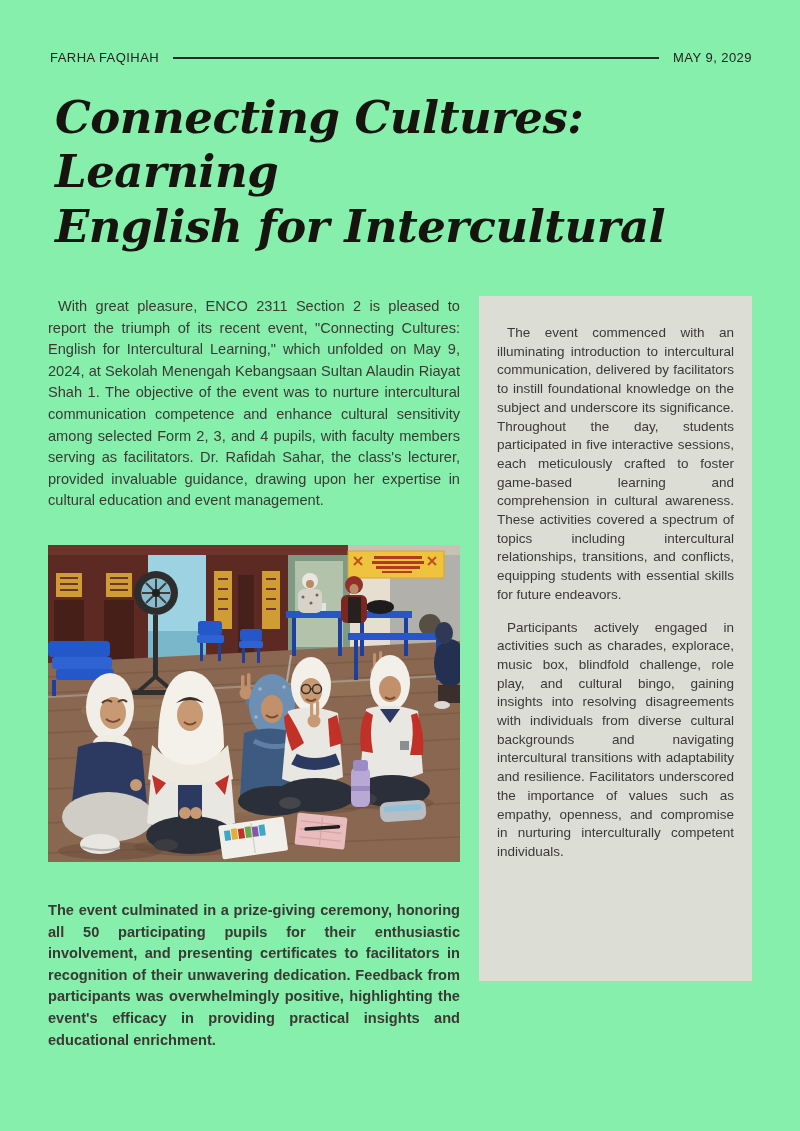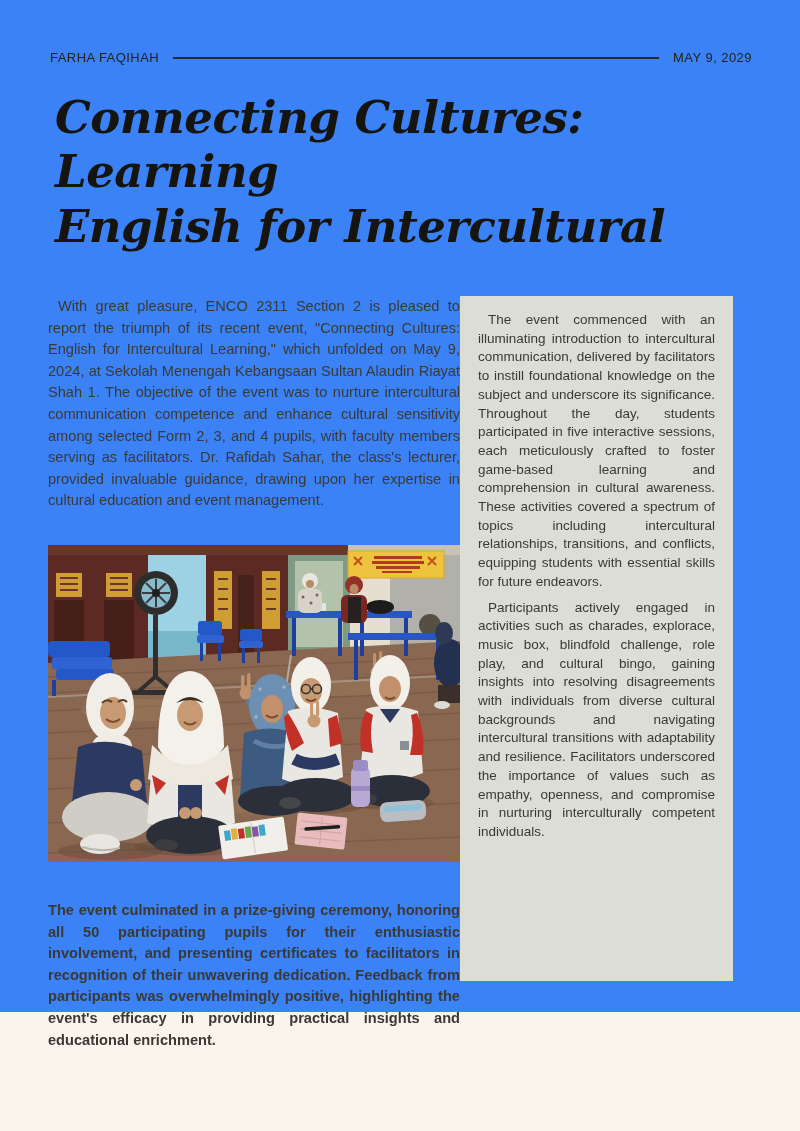--- a/index.html
+++ b/index.html
@@ -1,46 +1,46 @@
 <!DOCTYPE html>
 <html><head>
 <meta charset="utf-8">
 <style>
   html,body{margin:0;padding:0;}
   body{width:800px;height:1131px;overflow:hidden;background:#FAF4ED;}
-  .page{position:relative;width:800px;height:1012px;background:#3b82f6;
+  .page{position:relative;width:800px;height:1131px;background:#86efac;
         font-family:"Liberation Sans",sans-serif;color:#34322E;}
 
   
   .masthead{position:absolute;left:50px;right:48px;top:50px;display:flex;
             align-items:center;font-size:13px;font-weight:500;letter-spacing:.45px;
             color:#23221F;}
   .rule{height:2px;background:#2B2A27;}
   .masthead .rule{flex:1;margin:0 14px;}
 
   
   .title{position:absolute;left:48px;top:84px;margin:7px;
          font-family:"DejaVu Serif",serif;font-style:italic;font-weight:700;
          font-size:45px;line-height:1.21;letter-spacing:-.5px;color:#15140F;}
 
   
-  .columns{position:absolute;left:48px;top:296px;width:704px;display:flex;}
+  .columns{position:absolute;left:48px;top:296px;width:704px;display:flex;gap:19px;}
   .left-col{width:412px;}
   .body-text{margin:0;font-size:14.6px;line-height:21.6px;text-align:justify;
              color:#3B3934;}
   .indent{text-indent:10px;}
   .photo-frame{margin-top:33px;width:412px;height:317px;overflow:hidden;
                background:#8a6751;}
   .closing{margin-top:38px;font-weight:bold;}
 
   .right-panel{width:273px;min-height:685px;background:#DCDDD5;
-               padding:15px 18px 24px;box-sizing:border-box;align-self:flex-start;}
+               padding:28px 18px 24px;box-sizing:border-box;align-self:flex-start;}
   .panel-text{margin:0;font-size:13.5px;line-height:18.7px;text-align:justify;
               color:#3B3934;text-indent:10px;}
-  .panel-text + .panel-text{margin-top:7px;}
+  .panel-text + .panel-text{margin-top:14px;}
 
   
   .footer{position:absolute;left:62px;top:1052px;display:flex;align-items:center;
           font-size:13px;font-weight:500;letter-spacing:.45px;color:#23221F;}
   .footer .rule{width:560px;margin-left:18px;}
 </style>
 </head>
 <body>
 
 <div class="page">

